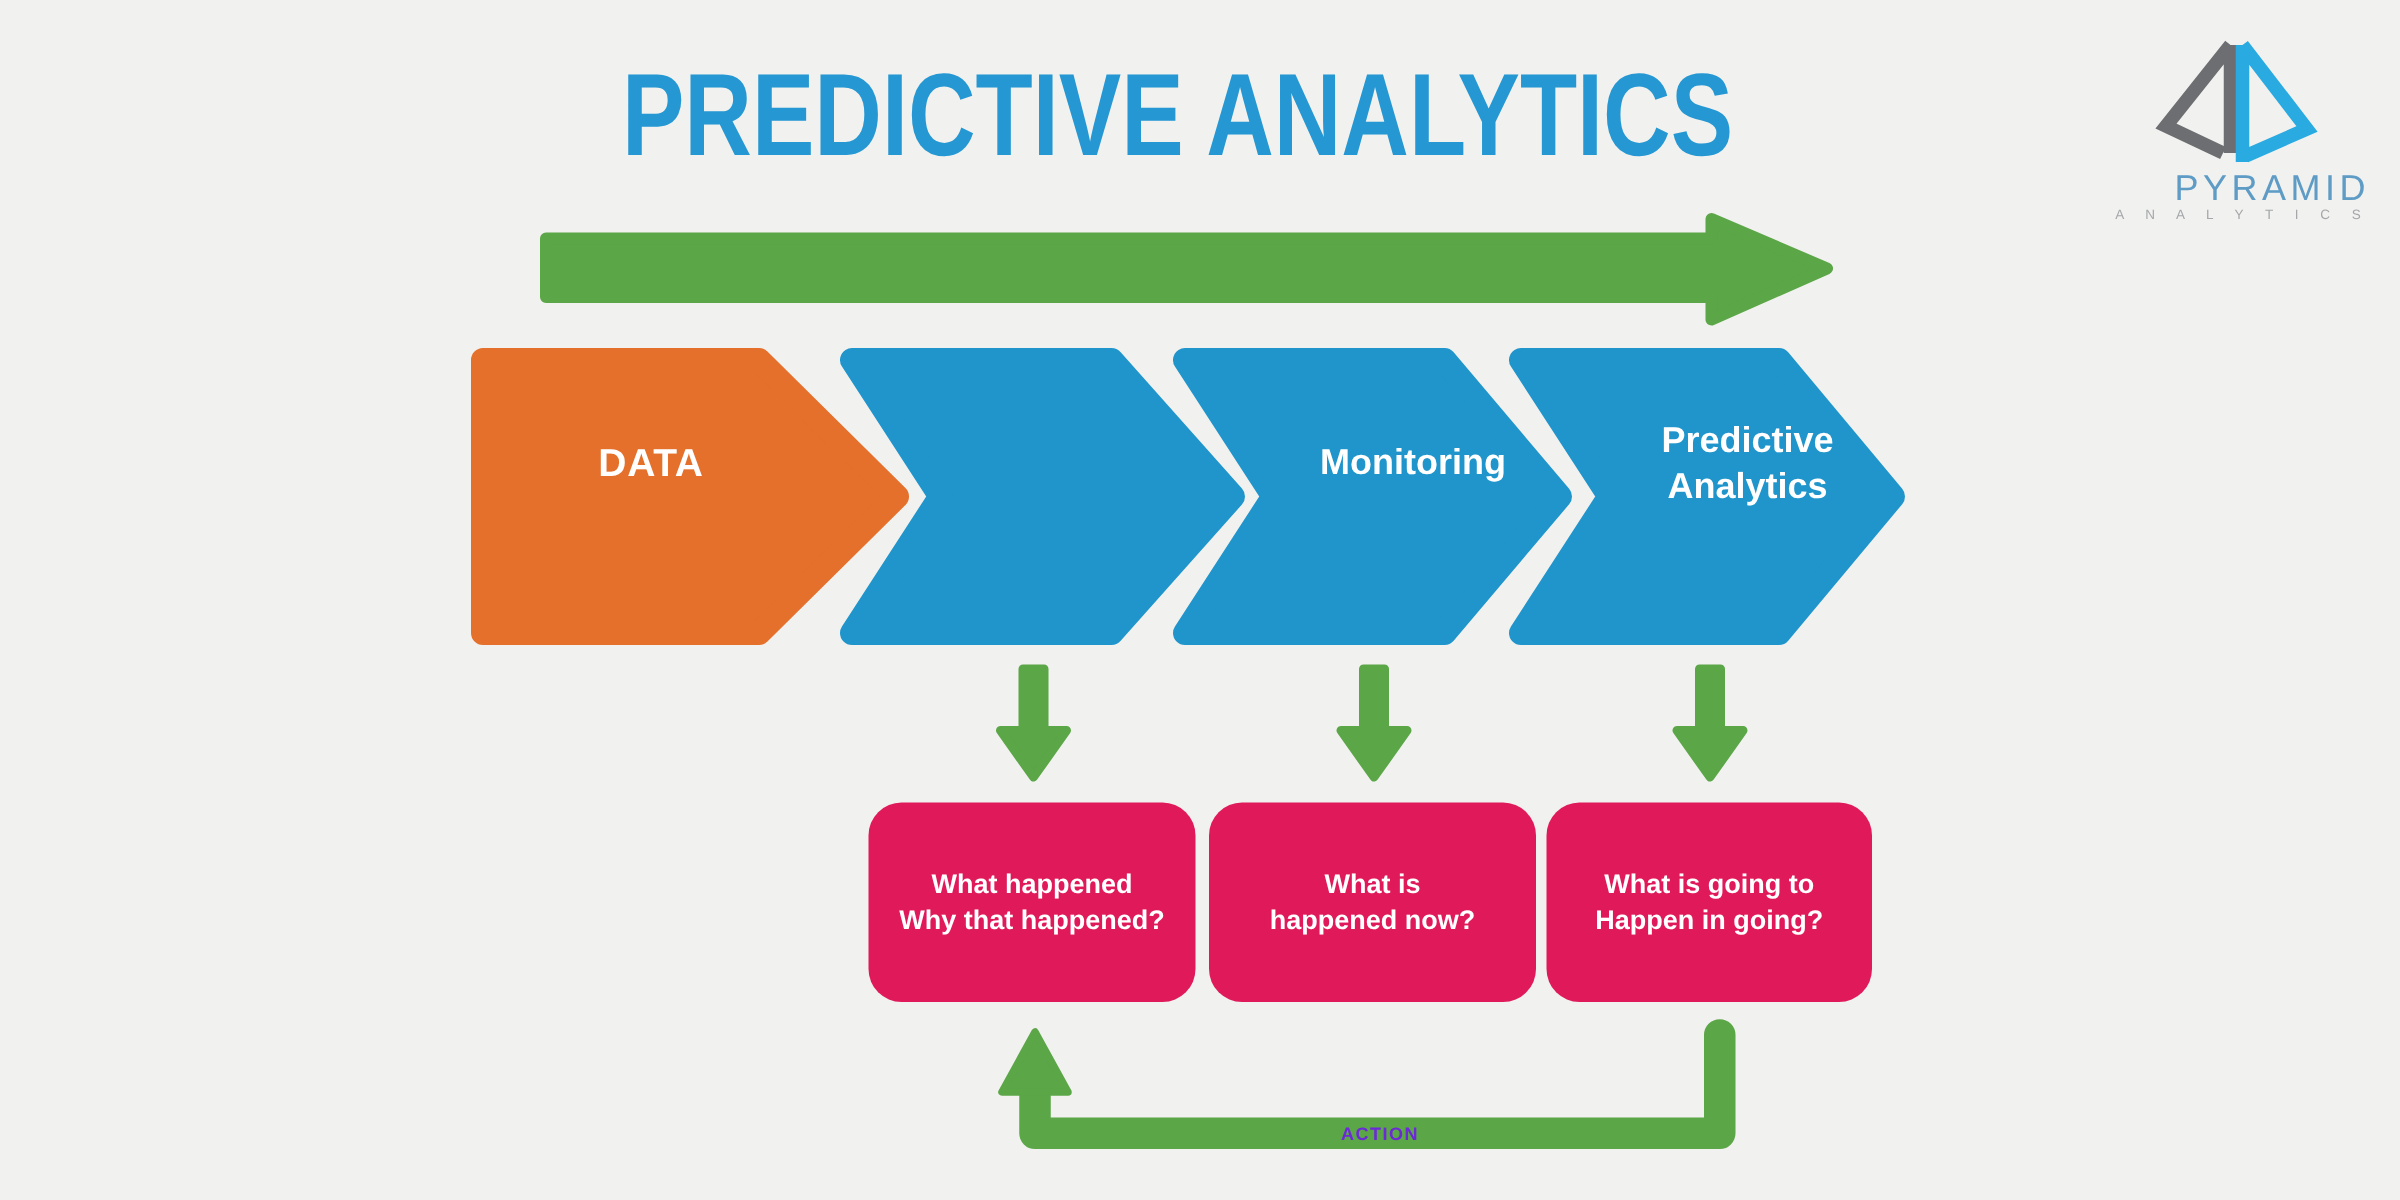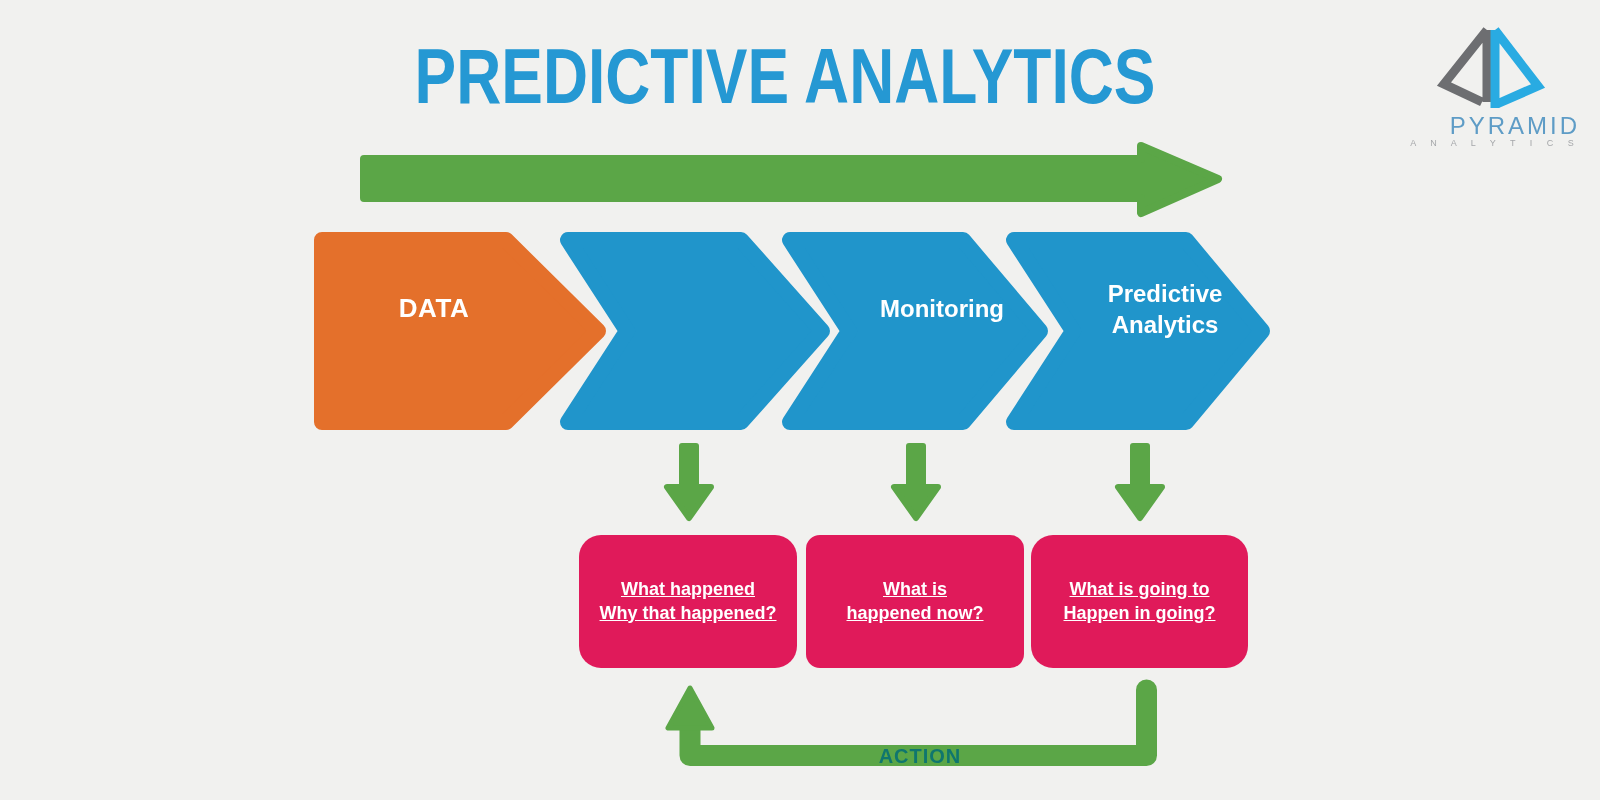--- a/index.html
+++ b/index.html
@@ -15,28 +15,28 @@
   
   .logo-box{left:1410px;top:22px;width:170px;height:135px;}
   .logo-name{position:absolute;left:0;top:90px;width:170px;text-align:right;font-size:24px;color:#5e9cc6;letter-spacing:3px;font-weight:normal;}
   .logo-sub{position:absolute;left:0;top:116px;width:170px;text-align:center;font-size:9px;color:#a5a7aa;letter-spacing:6px;font-weight:normal;}
   
   .diagram-layer{left:0;top:0;width:1600px;height:800px;pointer-events:none;}
   
   .time-label{left:360px;top:155px;width:862px;height:45px;display:flex;align-items:center;justify-content:center;
     color:#fff;font-size:25px;font-weight:bold;letter-spacing:1px;}
   .action-label{left:700px;top:744px;width:440px;height:24px;display:flex;align-items:center;justify-content:center;
-    color:#0f766e;font-size:20px;font-weight:bold;letter-spacing:1px;}
+    color:#6d28d9;font-size:12px;font-weight:bold;letter-spacing:1px;}
   
   .stage-label{top:232px;height:154px;display:flex;flex-direction:column;align-items:center;justify-content:center;
     color:#fff;font-weight:bold;font-size:24px;line-height:1.30;text-align:center;}
   .stage-label.first{font-size:26px;letter-spacing:0.5px;}
   
   .q-box{top:535px;height:133px;background:#e01a5a;border-radius:22px;display:flex;flex-direction:column;
-    align-items:center;justify-content:center;color:#fff;font-weight:bold;font-size:18px;line-height:1.33;text-align:center;text-decoration:underline;}
+    align-items:center;justify-content:center;color:#fff;font-weight:bold;font-size:18px;line-height:1.33;text-align:center;}
 </style>
 </head>
 <body>
 
 <div class="stage-canvas">
 
   <svg class="abs diagram-layer" width="1600" height="800" viewBox="0 0 1600 800" aria-hidden="true">
 
     <path d="M364,159 L1141,159 L1141,146 L1218,179 L1141,213 L1141,198 L364,198 Z" fill="#5ba647" stroke="#5ba647" stroke-width="8" stroke-linejoin="round"></path>
 
@@ -88,21 +88,21 @@
   </div>
   <div class="abs stage-label" style="left:832px;width:220px;">
     <span>Monitoring</span>
     <span></span>
   </div>
 
   <div class="abs q-box" style="left:579px;width:218px;">
     <span>What happened</span>
     <span>Why that happened?</span>
   </div>
-  <div class="abs q-box" style="left:806px;width:218px;border-radius:14px;">
+  <div class="abs q-box" style="left:806px;width:218px;">
     <span>What is</span>
     <span>happened now?</span>
   </div>
   <div class="abs q-box" style="left:1031px;width:217px;">
     <span>What is going to</span>
     <span>Happen in going?</span>
   </div>
 
   <div class="abs action-label">ACTION</div>
 

